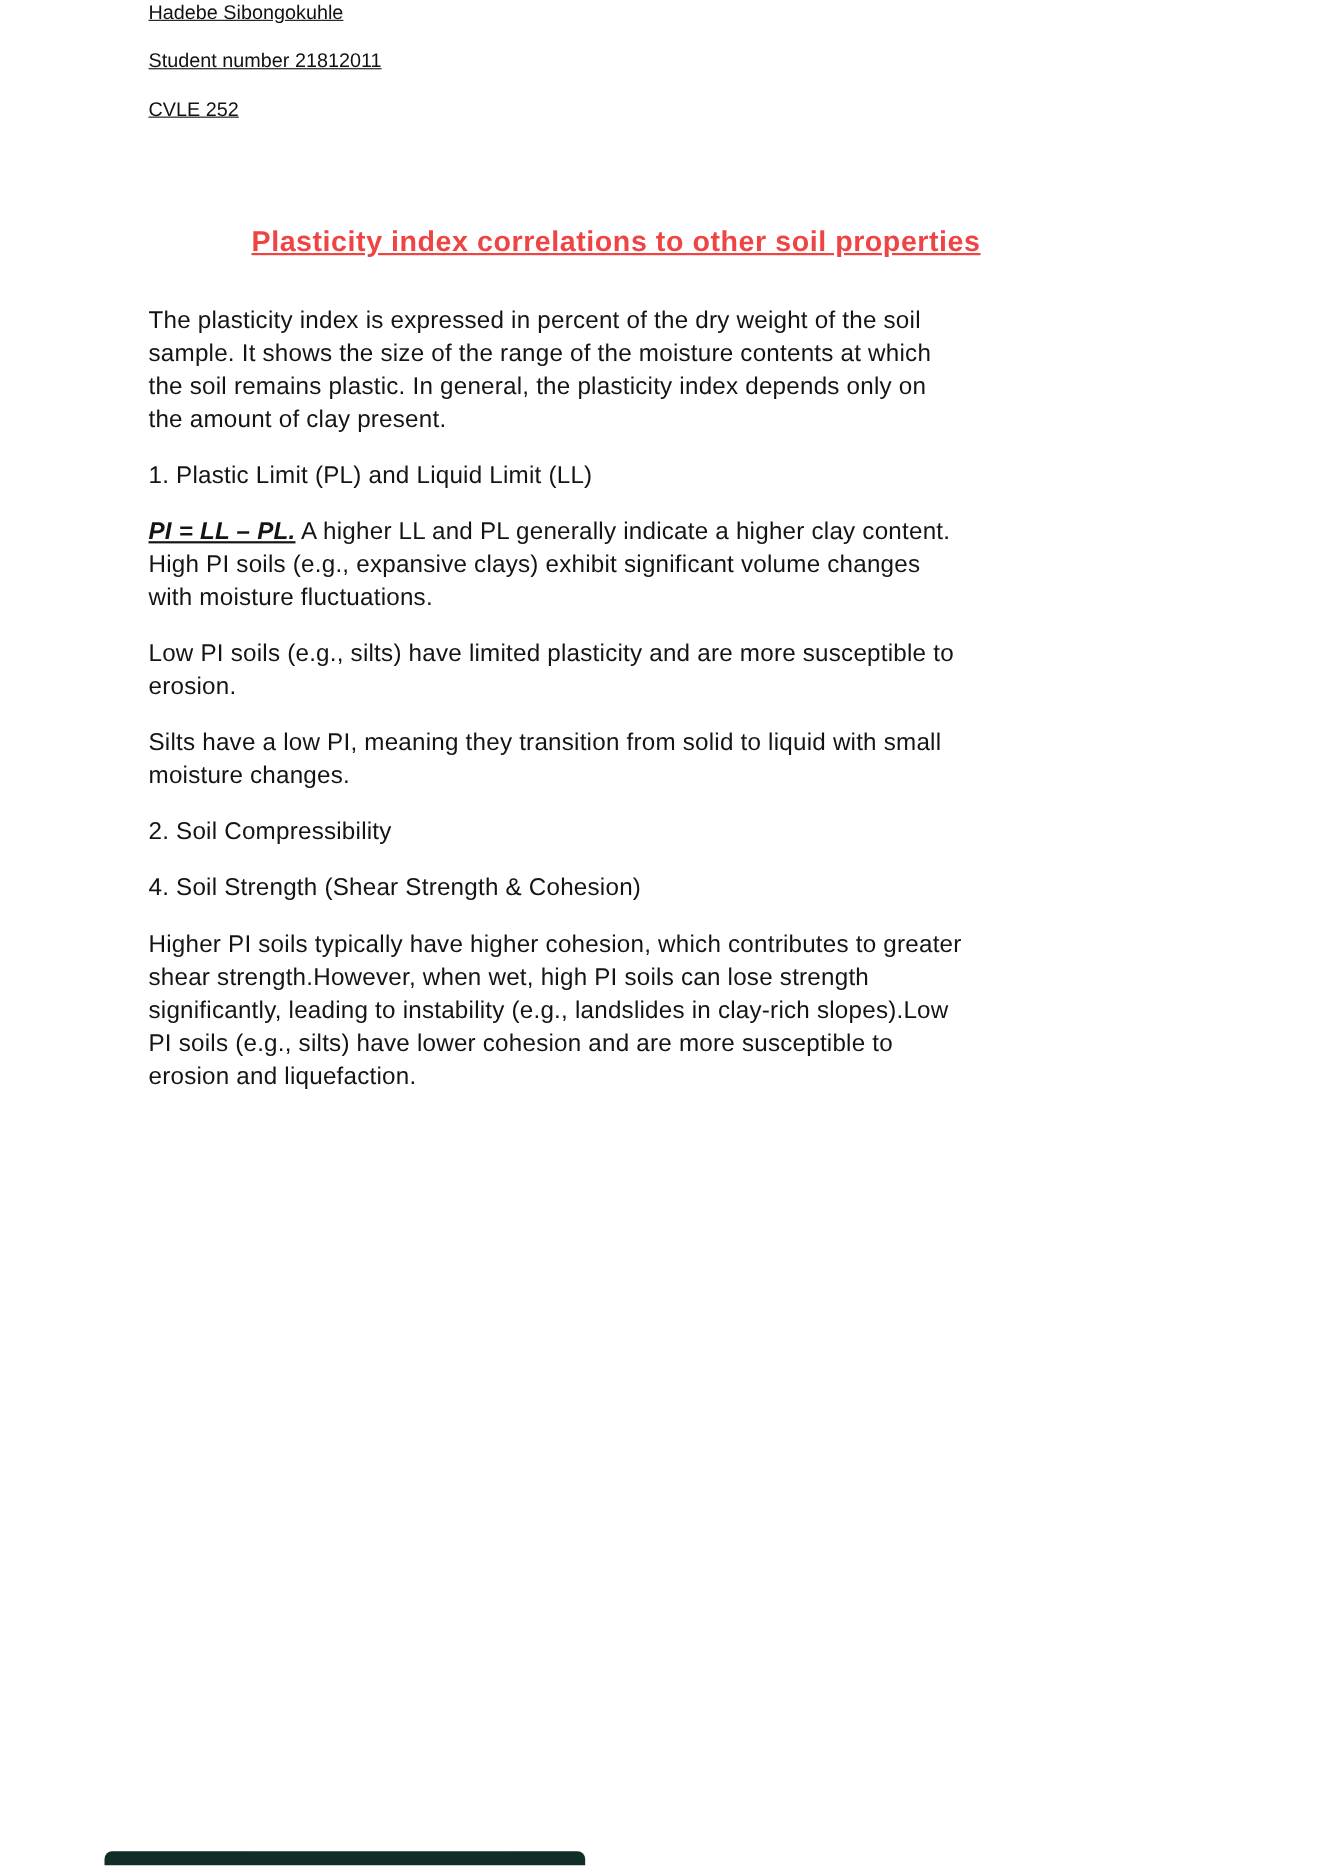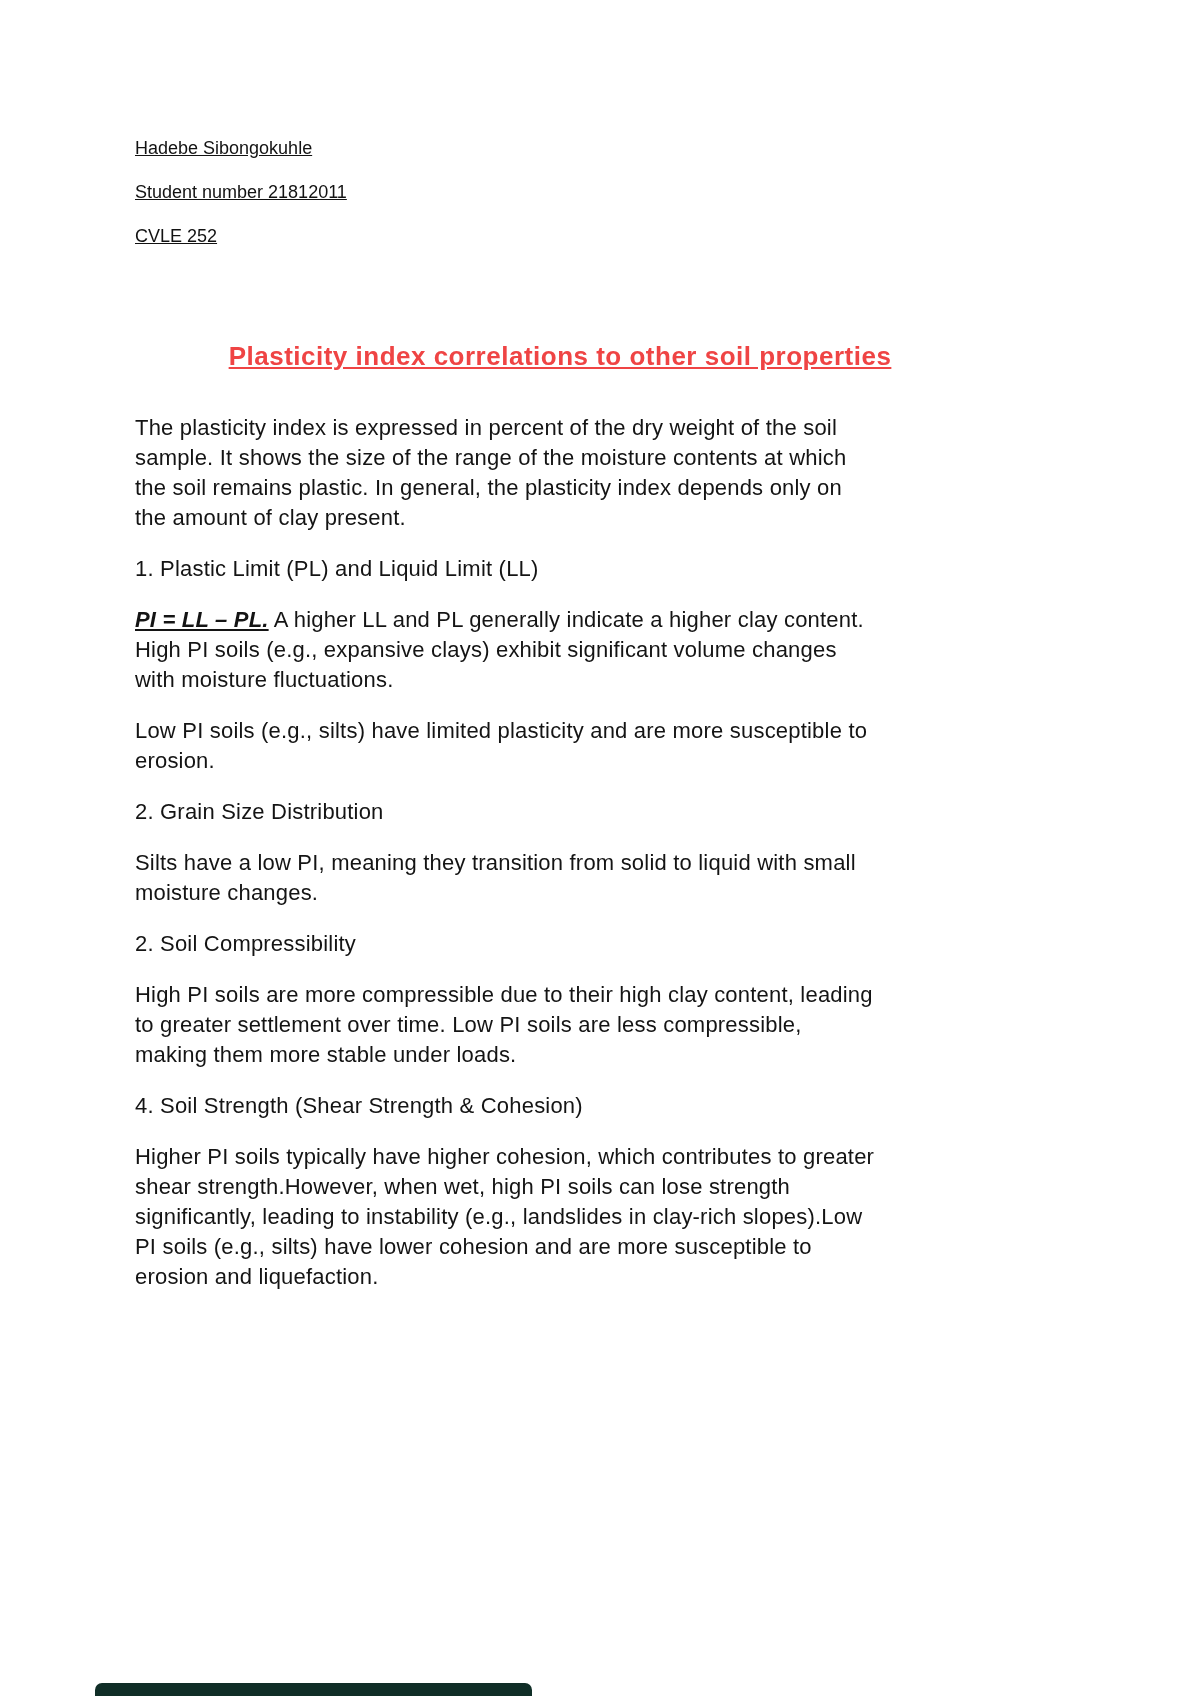--- a/index.html
+++ b/index.html
@@ -13,21 +13,20 @@
     width: 1200px;
     height: 1696px;
     background: #ffffff;
     overflow: hidden;
   }
   .content {
     position: absolute;
     left: 135px;
     top: 0;
     width: 940px;
-    padding-top: 137px;
     color: #161616;
   }
   .doc-header p {
     margin: 0 0 22px 0;
     font-size: 18px;
     line-height: 22px;
     text-decoration: underline;
     color: #121212;
   }
   .title {
@@ -83,27 +82,23 @@
       <p>The plasticity index is expressed in percent of the dry weight of the soil
 sample. It shows the size of the range of the moisture contents at which
 the soil remains plastic. In general, the plasticity index depends only on
 the amount of clay present.</p>
       <p>1. Plastic Limit (PL) and Liquid Limit (LL)</p>
       <p><span class="formula">PI = LL – PL.</span><span> A higher LL and PL generally indicate a higher clay content.
 High PI soils (e.g., expansive clays) exhibit significant volume changes
 with moisture fluctuations.</span></p>
       <p>Low PI soils (e.g., silts) have limited plasticity and are more susceptible to
 erosion.</p>
-      <p>2. Grain Size Distribution</p>
       <p>Silts have a low PI, meaning they transition from solid to liquid with small
 moisture changes.</p>
       <p>2. Soil Compressibility</p>
-      <p>High PI soils are more compressible due to their high clay content, leading
-to greater settlement over time. Low PI soils are less compressible,
-making them more stable under loads.</p>
       <p>4. Soil Strength (Shear Strength &amp; Cohesion)</p>
       <p>Higher PI soils typically have higher cohesion, which contributes to greater
 shear strength.However, when wet, high PI soils can lose strength
 significantly, leading to instability (e.g., landslides in clay-rich slopes).Low
 PI soils (e.g., silts) have lower cohesion and are more susceptible to
 erosion and liquefaction.</p>
     </div>
 
   </div>
 

